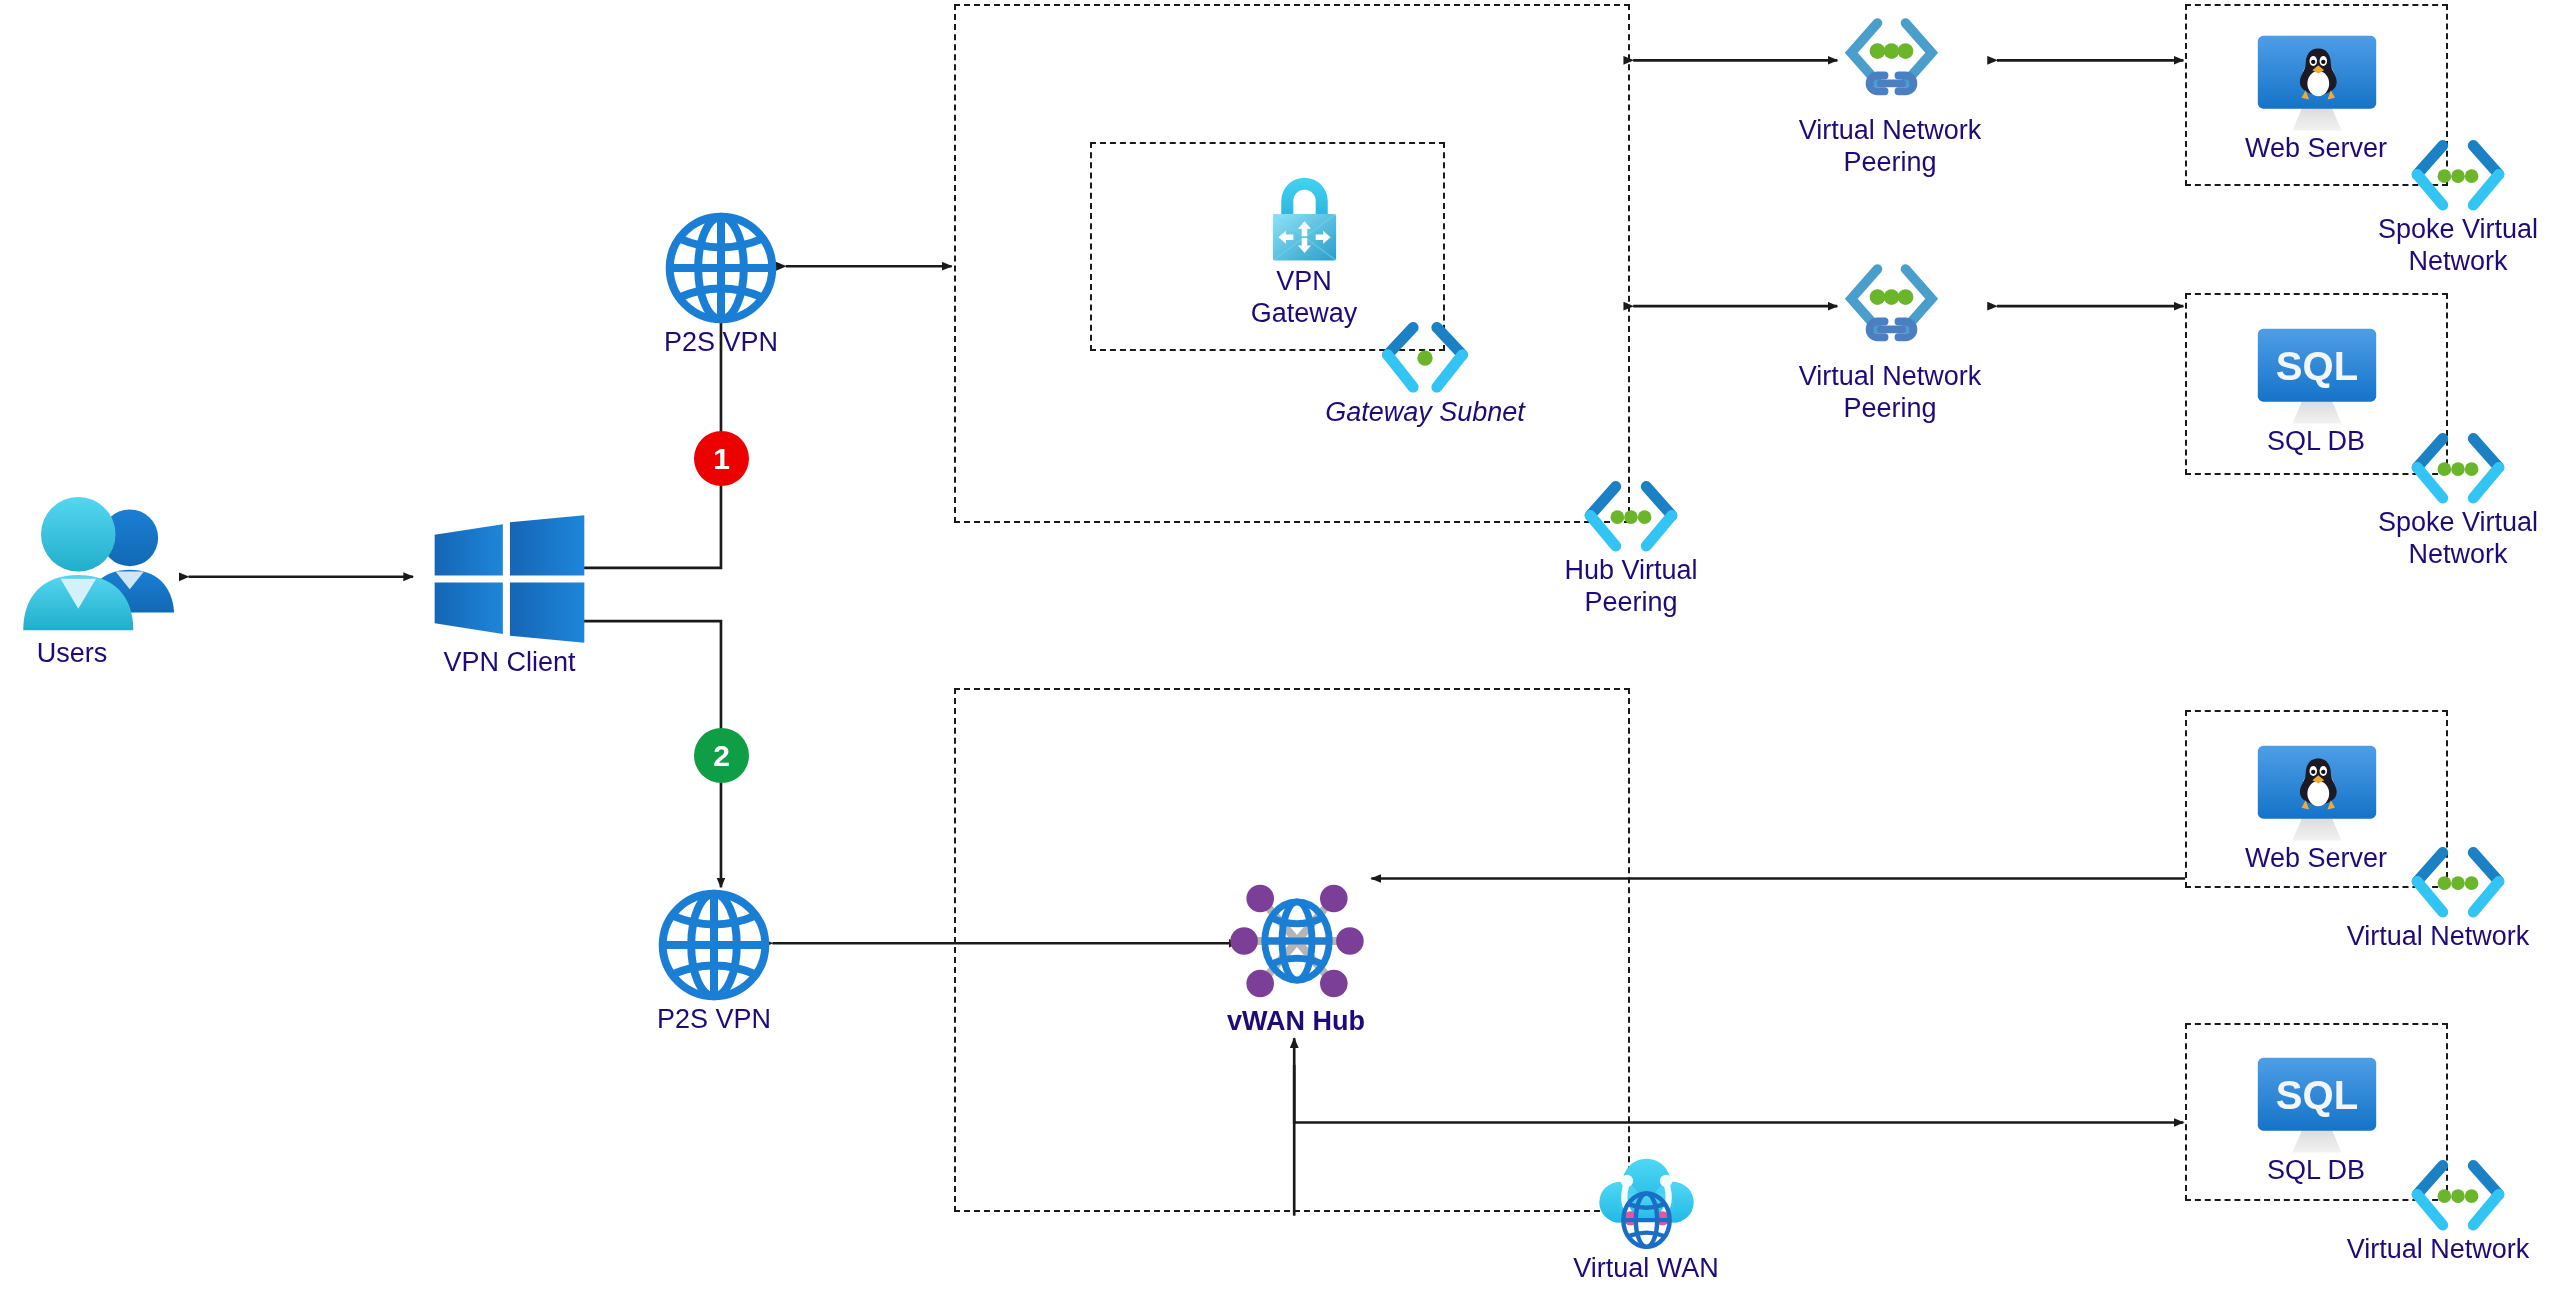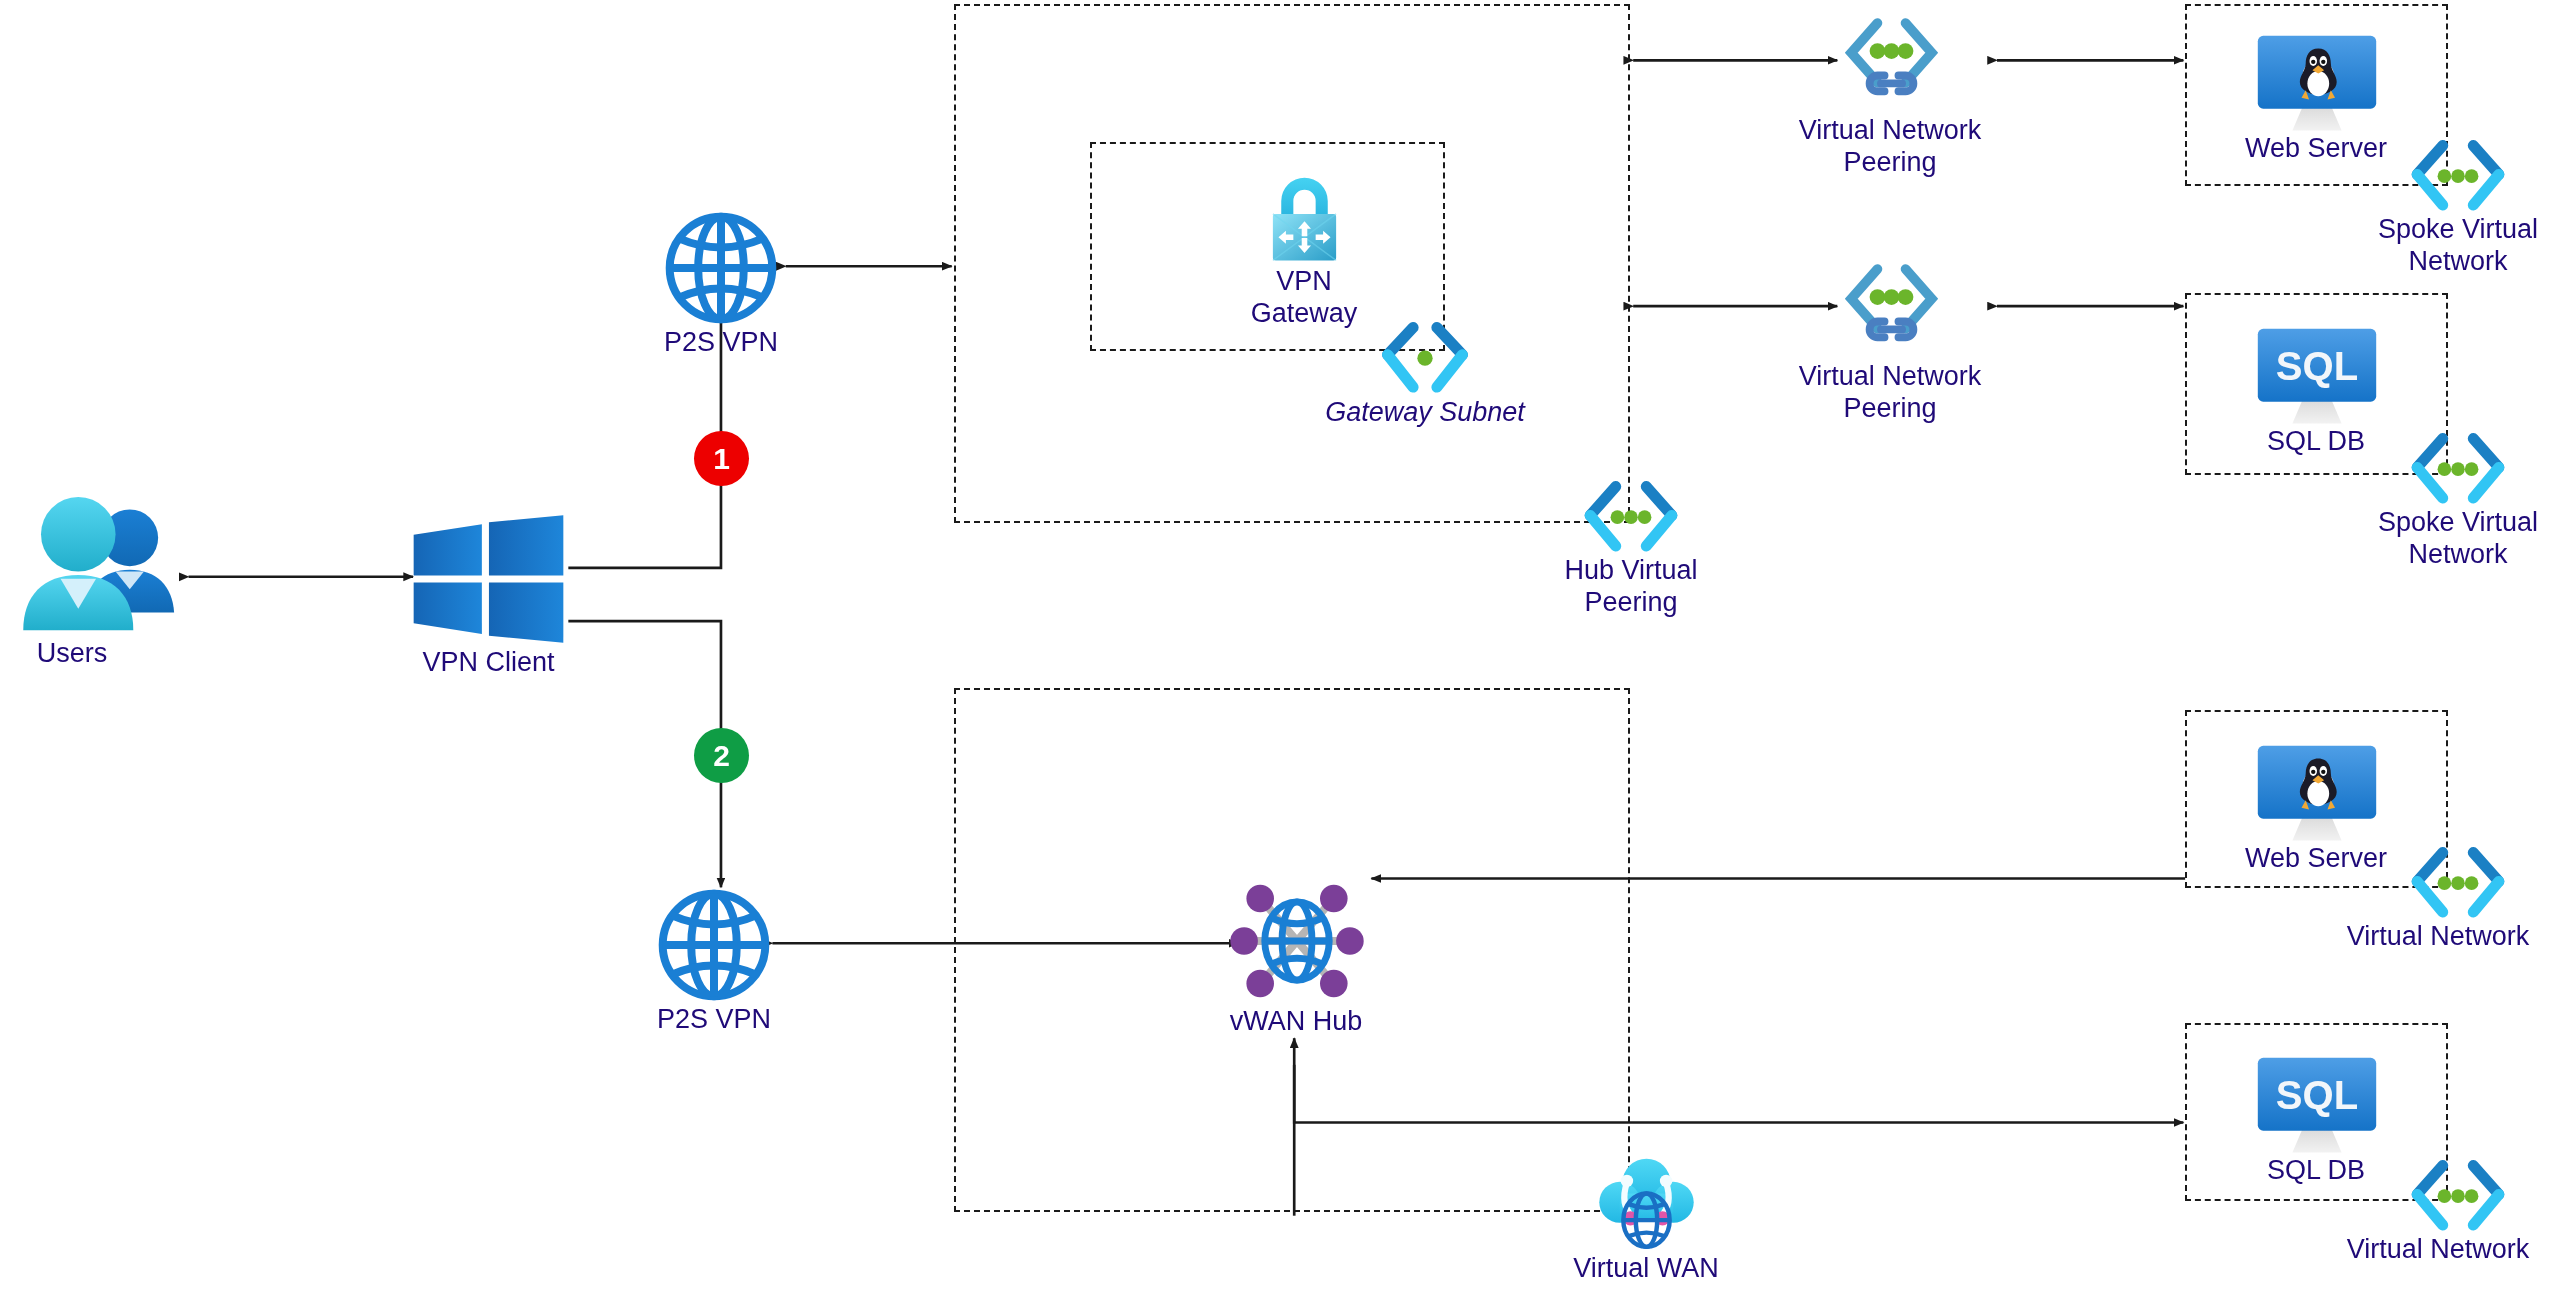--- a/index.html
+++ b/index.html
@@ -74,21 +74,21 @@
       <circle cx="120" cy="46" r="32" fill="url(#ug2)"></circle>
       <path d="M120 82 c-30 0 -48 18 -50 48 h100 c-2 -30 -20 -48 -50 -48 z" fill="url(#ug2)"></path>
       <path d="M104 84 l16 20 l16 -20 z" fill="#cfe6f7"></path>
       <circle cx="62" cy="42" r="42" fill="url(#ug1)"></circle>
       <path d="M62 88 c-40 0 -62 24 -62 62 h124 c0 -38 -22 -62 -62 -62 z" fill="url(#ug1)"></path>
       <path d="M42 92 l20 34 l20 -34 z" fill="#d4f0fb"></path>
     </svg>
     <div class="lbl" style="left:-40px;top:140px;width:178px;">Users</div>
   </div>
 
-  <div class="node" style="left:411px;top:515px;width:155px;height:129px;">
+  <div class="node" style="left:432px;top:515px;width:155px;height:129px;">
     <svg width="155" height="129" viewBox="0 0 175 145">
       <defs>
         <linearGradient id="wg1" x1="0" y1="0" x2="1" y2="0">
           <stop offset="0" stop-color="#1565b5"></stop>
             <stop offset="1" stop-color="#1e86da"></stop>
         </linearGradient>
       </defs>
       <path d="M3 22 L80 10 L80 68 L3 68 z" fill="url(#wg1)"></path>
       <path d="M88 8 L172 0 L172 68 L88 68 z" fill="url(#wg1)"></path>
       <path d="M3 76 L80 76 L80 134 L3 122 z" fill="url(#wg1)"></path>
@@ -320,21 +320,21 @@
           <circle cx="92" cy="97" r="12"></circle>
       </g>
       <g fill="none" stroke="#1a7fd4" stroke-width="6">
         <ellipse cx="60" cy="60" rx="28" ry="34"></ellipse>
         <ellipse cx="60" cy="60" rx="13" ry="34"></ellipse>
         <line x1="32" y1="60" x2="88" y2="60"></line>
         <path d="M38 40 Q60 50 82 40"></path>
         <path d="M38 80 Q60 70 82 80"></path>
       </g>
     </svg>
-    <div class="lbl" style="left:-43px;top:133px;width:222px;">vWAN Hub</div>
+    <div class="lbl" style="left:-43px;top:133px;width:222px;font-weight:bold;">vWAN Hub</div>
   </div>
 
   <div class="node" style="left:1593px;top:1156px;width:107px;height:98px;text-decoration:underline;">
     <svg width="107" height="98" viewBox="0 0 120 110">
       <defs>
         <linearGradient id="cg1" x1="0" y1="0" x2="0" y2="1">
           <stop offset="0" stop-color="#4fd8f5"></stop>
             <stop offset="1" stop-color="#22b8e4"></stop>
         </linearGradient>
       </defs>

